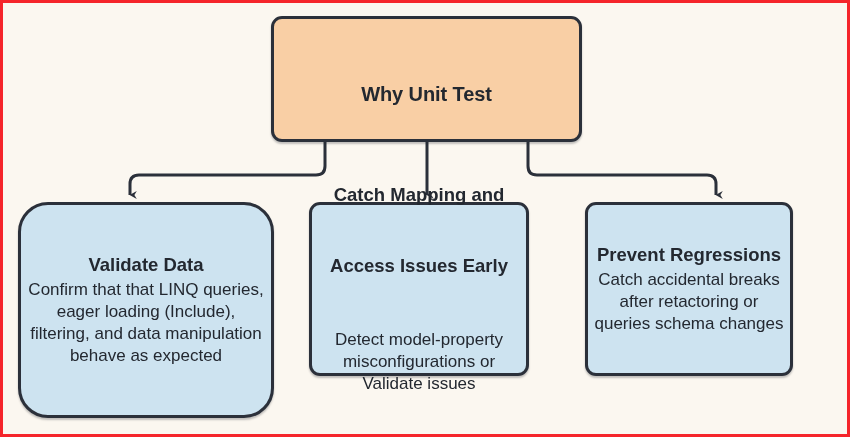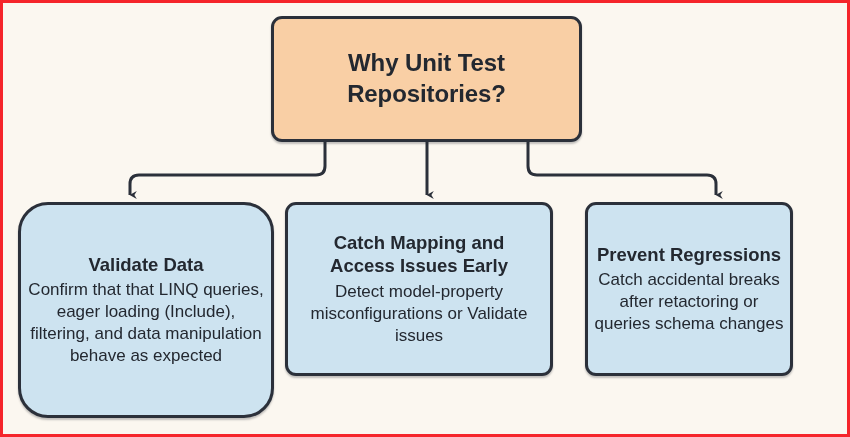--- a/index.html
+++ b/index.html
@@ -43,43 +43,44 @@
     color: #232830;
     box-shadow: 0 2px 2px rgba(40,44,52,0.28);
   }
   .node-root {
     background: #F9CFA5;
   }
   .node-leaf {
     background: #CDE3F0;
   }
   .title-text {
-    font-size: 24px;
+    font-size: 20px;
     font-weight: bold;
     line-height: 1.28;
     letter-spacing: -0.1px;
     padding: 0 10px;
+    margin-top: 31px;
   }
   .leaf-head {
     font-size: 18.5px;
     font-weight: bold;
     line-height: 1.26;
     padding: 0 6px;
   }
   .leaf-body {
     font-size: 17px;
     font-weight: normal;
     line-height: 1.3;
     padding: 0 6px;
     margin-top: 3px;
   }
   
   #node-root   { left: 268px; top: 13px;  width: 311px; height: 126px; }
   #node-leaf-0 { left: 15px;  top: 199px; width: 256px; height: 216px; border-radius: 30px; }
-  #node-leaf-1 { left: 282px; top: 199px; width: 268px; height: 174px; }
+  #node-leaf-1 { left: 306px; top: 199px; width: 220px; height: 174px; gap: 48px; }
   #node-leaf-2 { left: 582px; top: 199px; width: 208px; height: 174px; }
 </style>
 </head>
 <body>
 
 <div id="canvas">
 
   <svg id="connectors" viewBox="0 0 850 437" width="850" height="437" aria-hidden="true">
     <defs>
       <marker id="arrowhead" markerWidth="9" markerHeight="9" refX="4.2" refY="7.4" orient="auto" markerUnits="userSpaceOnUse">
@@ -89,21 +90,20 @@
 
     <path d="M 322 139 L 322 163 Q 322 172 313 172 L 136 172 Q 127 172 127 181 L 127 192" fill="none" stroke="#2B303A" stroke-width="3" stroke-linecap="butt" marker-end="url(#arrowhead)"></path>
 
     <path d="M 424 139 L 424 192" fill="none" stroke="#2B303A" stroke-width="3" stroke-linecap="butt" marker-end="url(#arrowhead)"></path>
 
     <path d="M 525 139 L 525 163 Q 525 172 534 172 L 704 172 Q 713 172 713 181 L 713 192" fill="none" stroke="#2B303A" stroke-width="3" stroke-linecap="butt" marker-end="url(#arrowhead)"></path>
   </svg>
 
   <div id="node-root" class="node node-root">
     <div class="title-text">Why Unit Test</div>
-    <div class="title-text">Repositories?</div>
   </div>
 
   <div id="node-leaf-0" class="node node-leaf">
     <div class="leaf-head">Validate Data</div>
     <div class="leaf-body">Confirm that that LINQ queries, eager loading (Include), filtering, and data manipulation behave as expected</div>
   </div>
 
   <div id="node-leaf-1" class="node node-leaf">
     <div class="leaf-head">Catch Mapping and</div>
     <div class="leaf-head">Access Issues Early</div>

